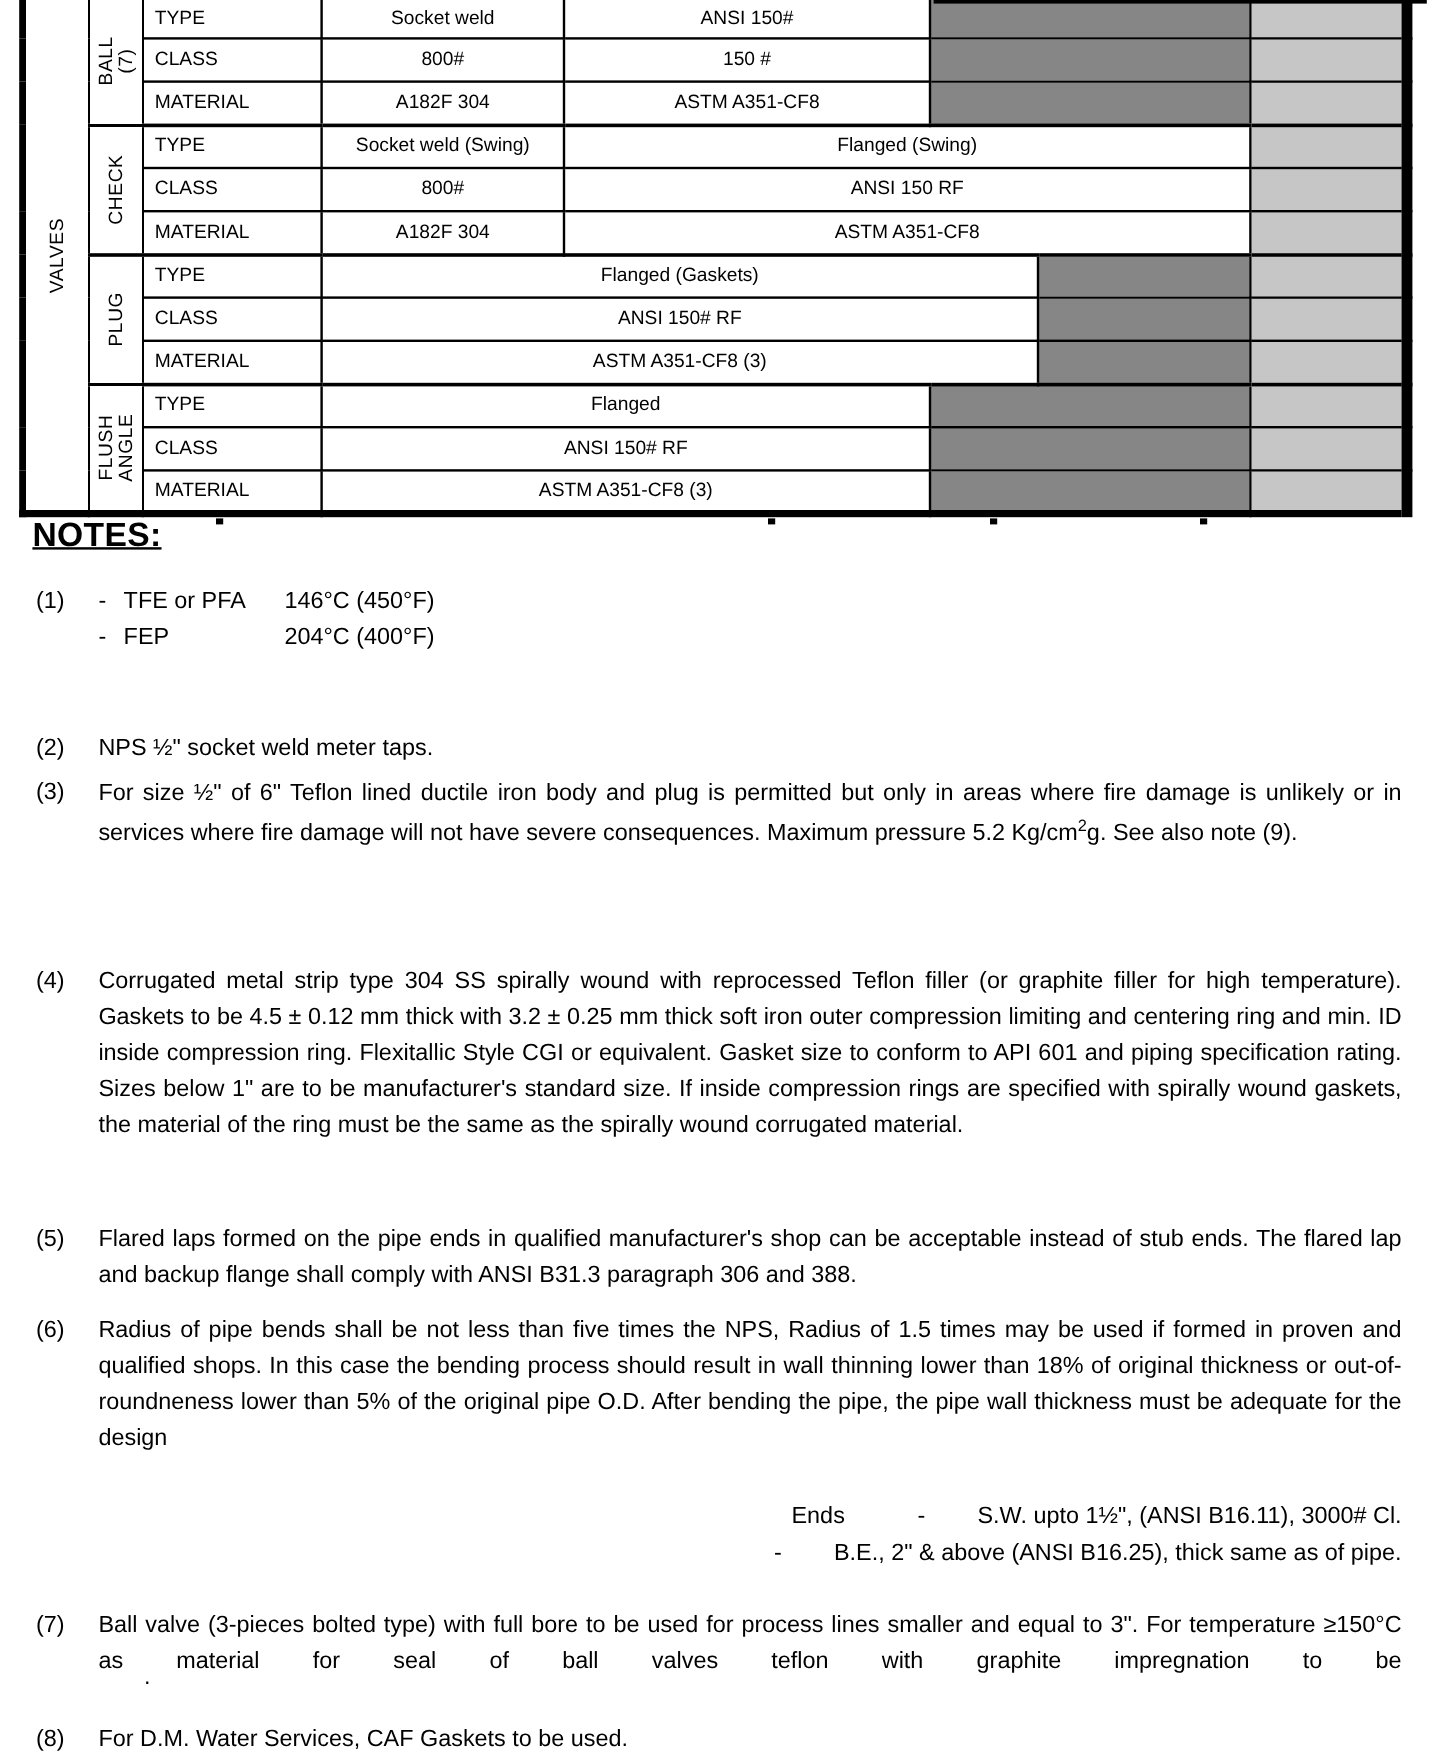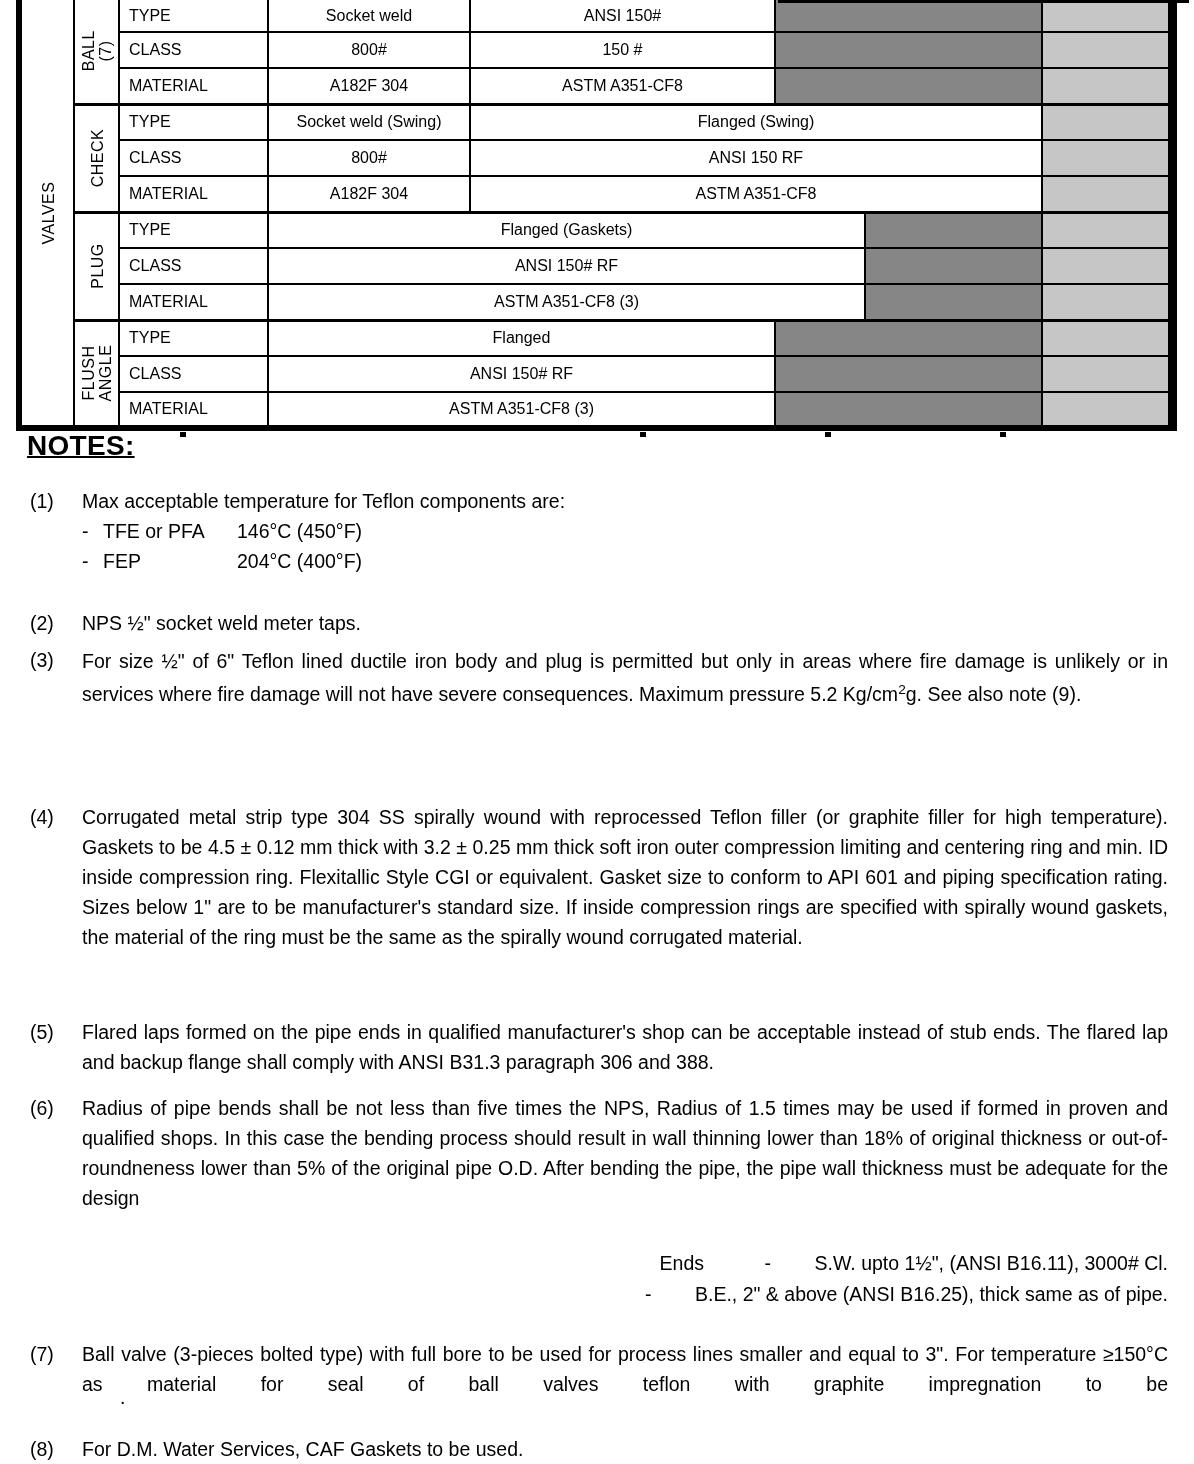--- a/index.html
+++ b/index.html
@@ -161,21 +161,20 @@
   <div class="stub" style="left:180px"></div>
   <div class="stub" style="left:640px"></div>
   <div class="stub" style="left:825px"></div>
   <div class="stub" style="left:1000px"></div>
 
   <div id="notes-heading" class="abs">NOTES:</div>
 
   <div class="abs note" style="top:486px">
     <span class="num">(1)</span>
     <div class="body">
-      <div>Max acceptable temperature for Teflon components are:</div>
       <div class="subline">
         <span class="dash">-</span>
         <span class="nm">TFE or PFA</span>
         <span>146°C (450°F)</span>
       </div>
       <div class="subline">
         <span class="dash">-</span>
         <span class="nm">FEP</span>
         <span>204°C (400°F)</span>
       </div>

